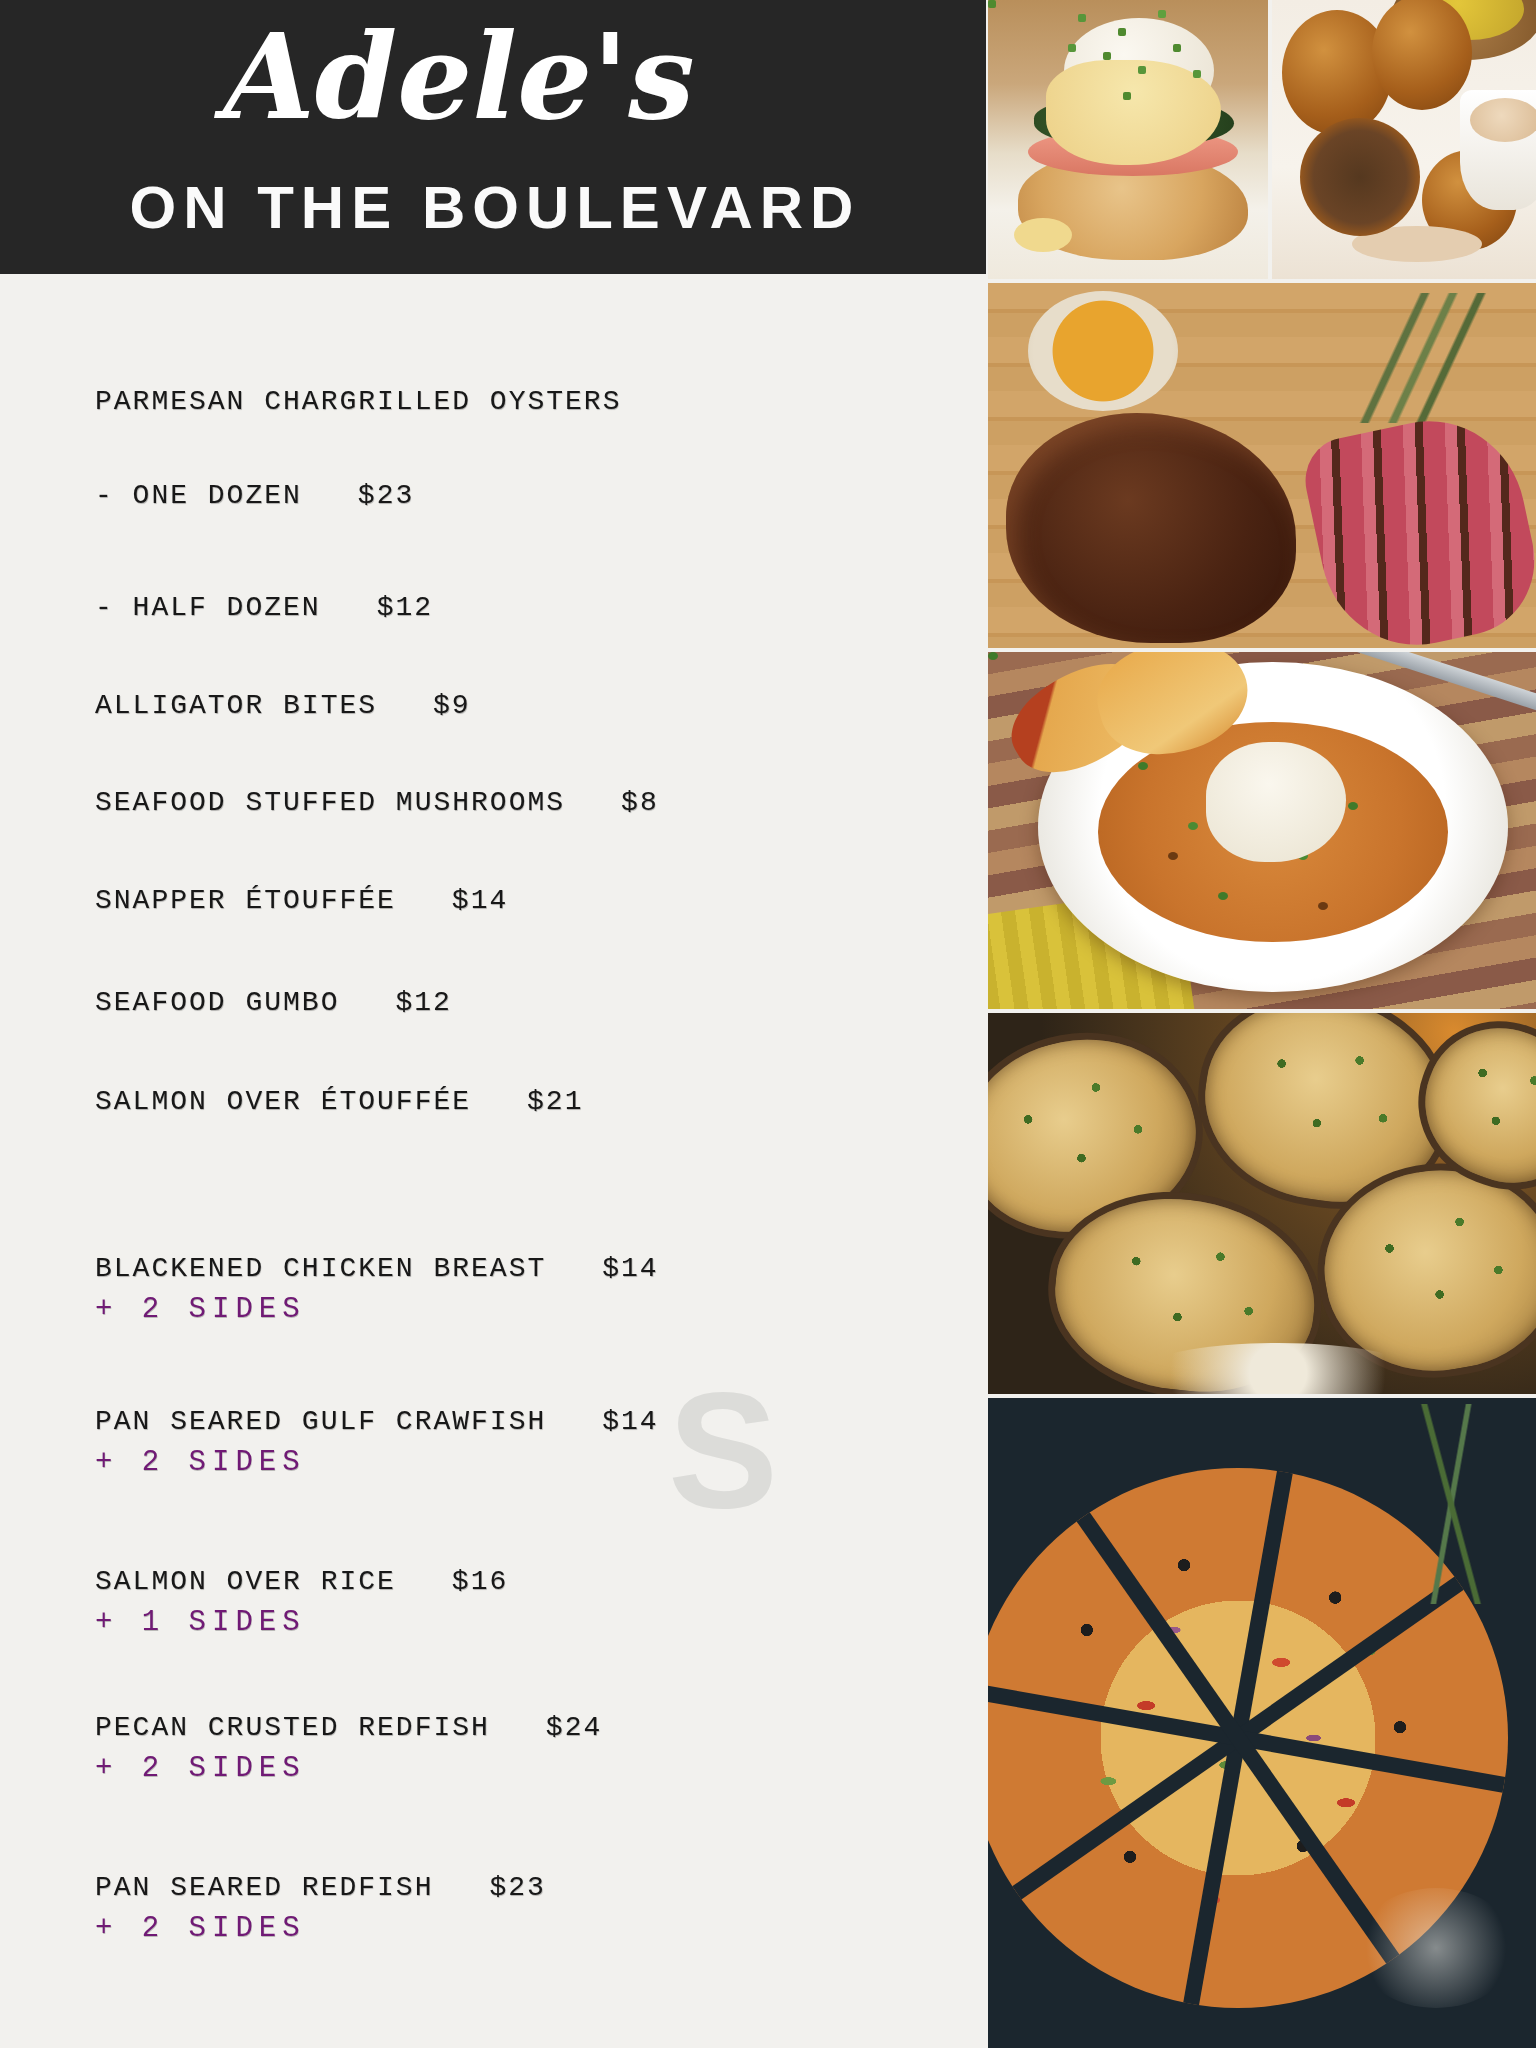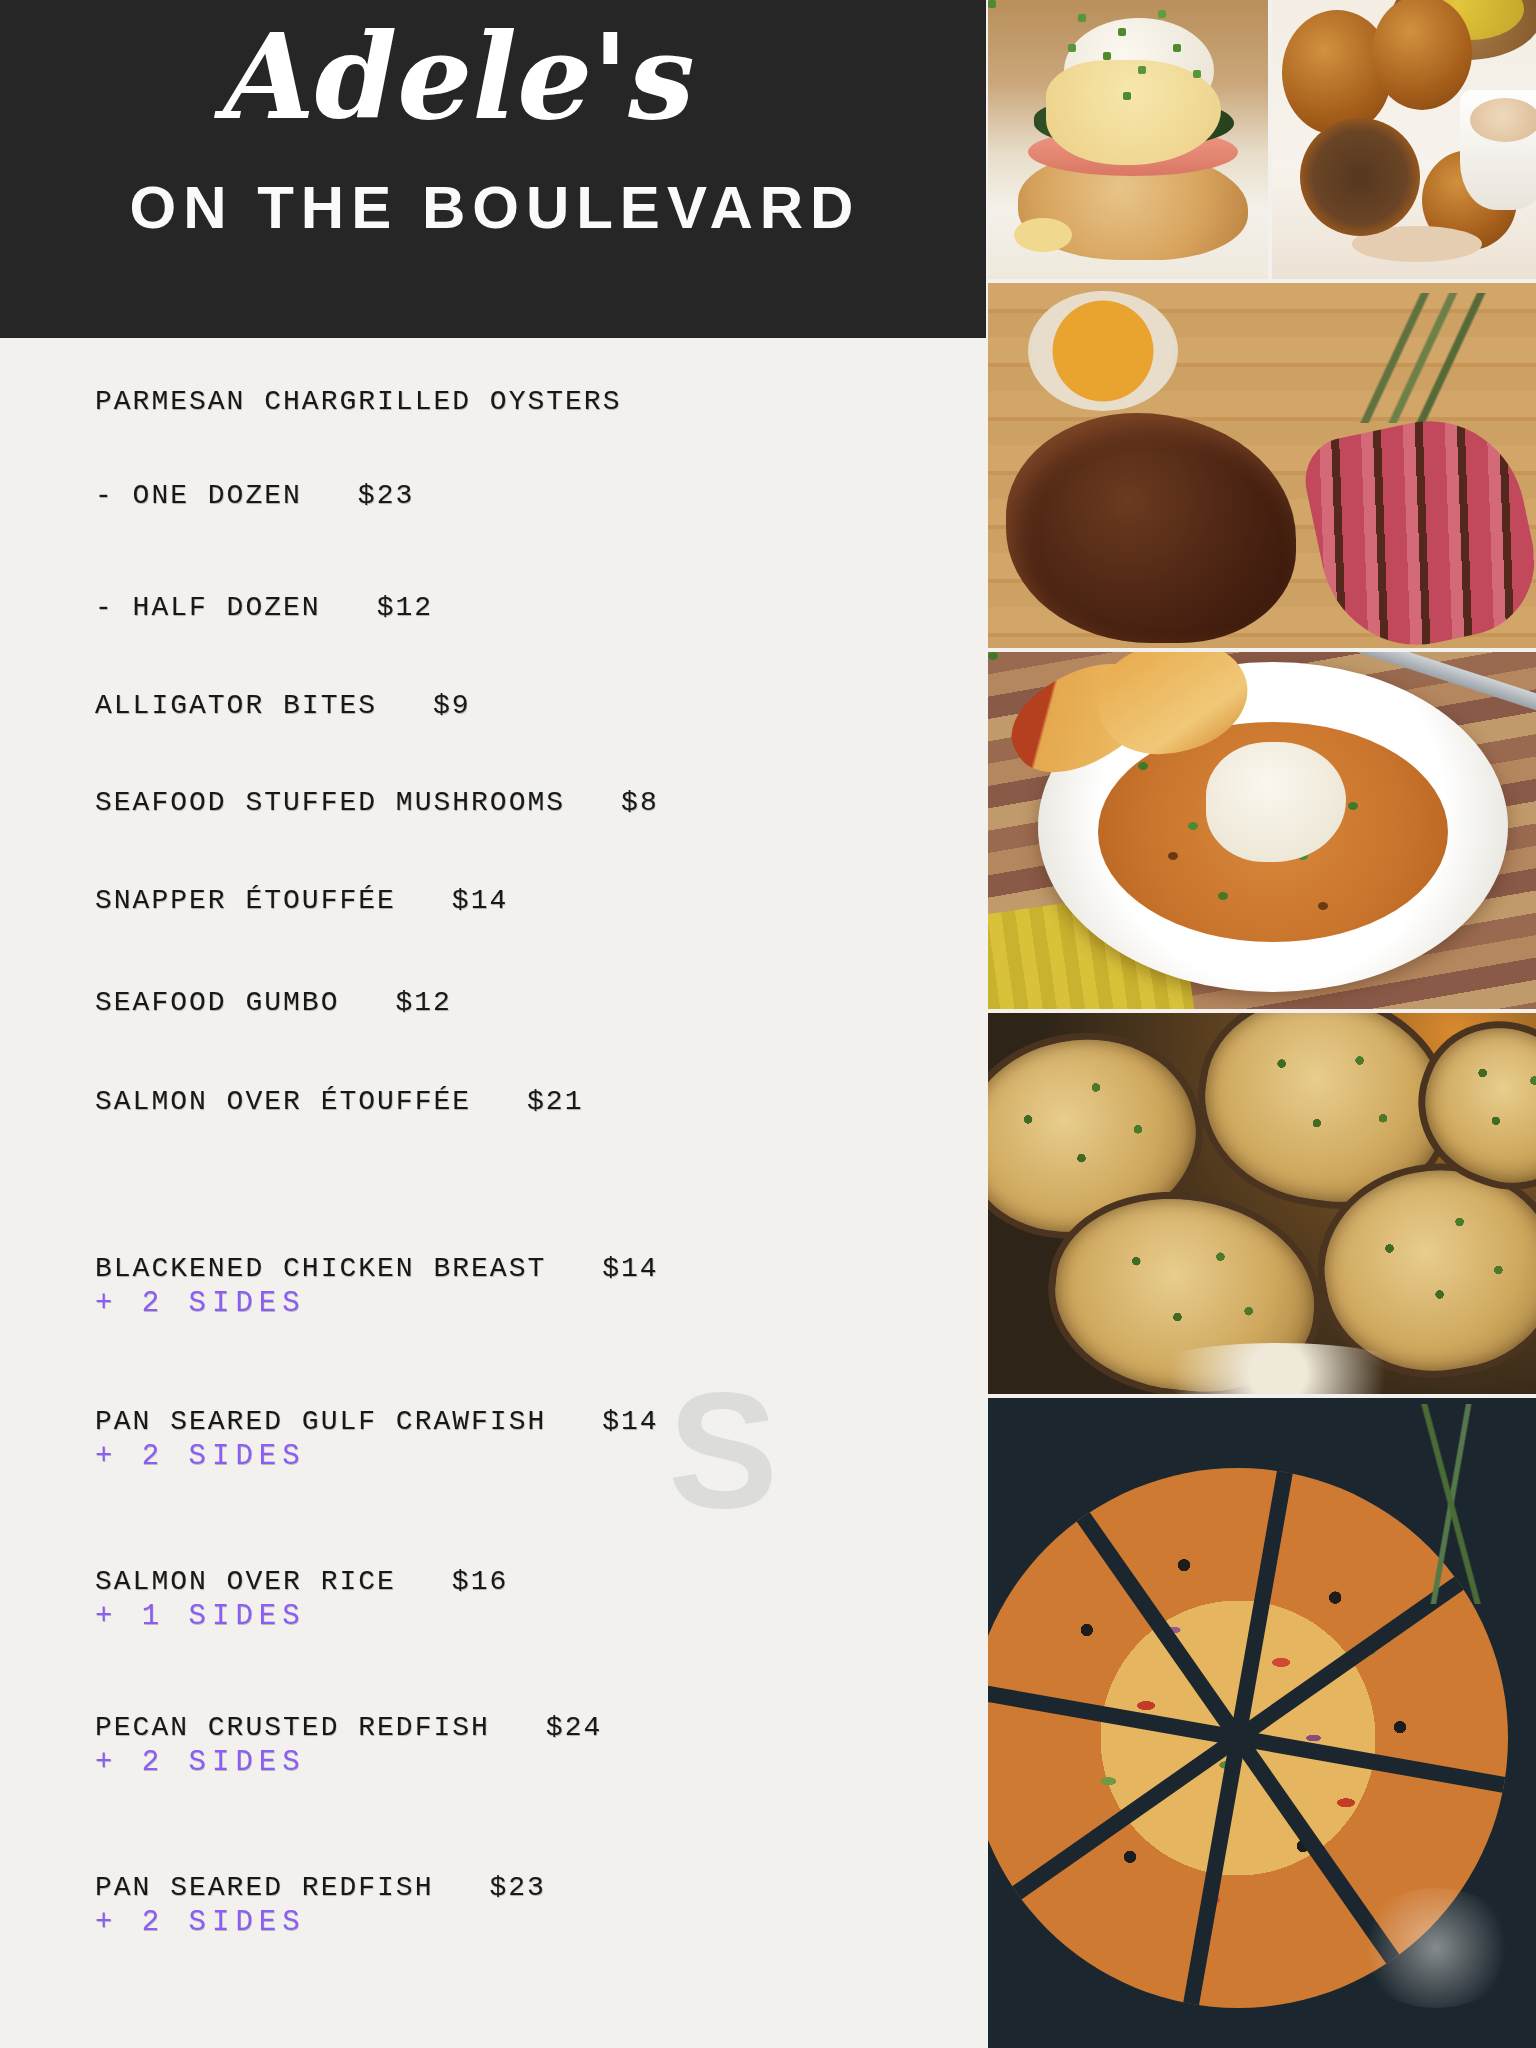--- a/index.html
+++ b/index.html
@@ -1,36 +1,36 @@
 <!DOCTYPE html>
 <html><head>
 <meta charset="utf-8">
 <style>
   html,body{margin:0;padding:0;background:#888;}
   .page{position:relative;width:1536px;height:2048px;background:#f2f1ee;overflow:hidden;
         font-family:"Liberation Mono",monospace;}
 
   
-  .banner{position:absolute;left:0;top:0;width:986px;height:338px;background:#262626;}
+  .banner{position:absolute;left:0;top:0;width:986px;height:274px;background:#262626;}
   .banner-title{position:absolute;top:2px;left:0;width:100%;text-align:center;
     transform:translateX(-34px);
     font-family:"DejaVu Serif",serif;font-style:italic;font-weight:bold;
     font-size:118px;line-height:150px;color:#ffffff;}
   .banner-subtitle{position:absolute;top:172px;left:0;width:100%;text-align:center;
     transform:translateX(2px);
     font-family:"Liberation Sans",sans-serif;font-weight:700;
     font-size:60px;line-height:72px;letter-spacing:7px;color:#fafafa;}
 
   
   .menu-item{position:absolute;left:95px;}
   .item-line{display:flex;align-items:baseline;white-space:pre;}
   .item-name,.item-price{font-size:28px;line-height:40px;letter-spacing:2px;color:#181818;
     text-shadow:0.6px 0.8px 0.7px rgba(20,20,20,0.28);}
   .item-price{margin-left:56px;}
-  .item-note{margin-top:0;font-size:29px;line-height:30px;letter-spacing:6px;color:#8b5cf6;
+  .item-note{margin-top:6px;font-size:29px;line-height:30px;letter-spacing:6px;color:#701a75;
     text-shadow:0.5px 0.6px 0.5px rgba(20,20,20,0.25);}
 
   
   .watermark{position:absolute;left:668px;top:1368px;
     font-family:"Liberation Sans",sans-serif;font-weight:700;font-size:165px;line-height:165px;
     color:#dcdcd9;}
 
   
   .photo{position:absolute;overflow:hidden;}
   .photo>div{position:absolute;}

